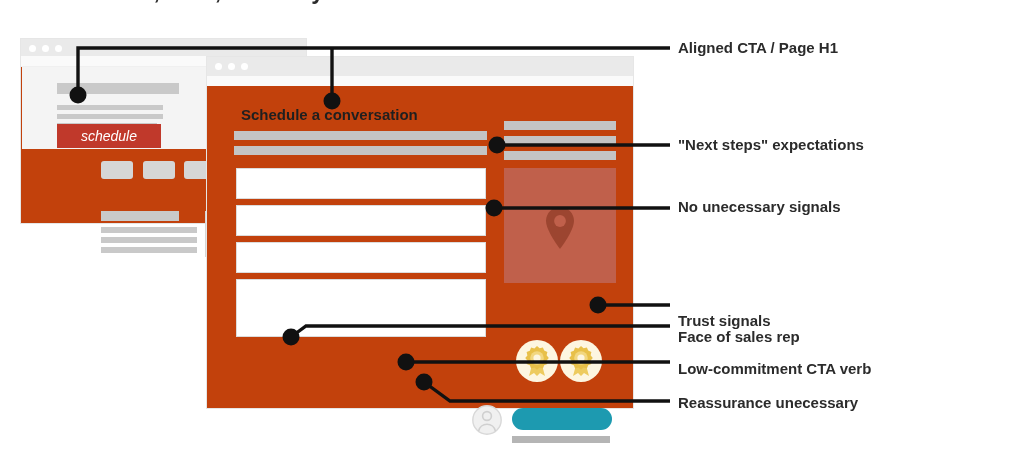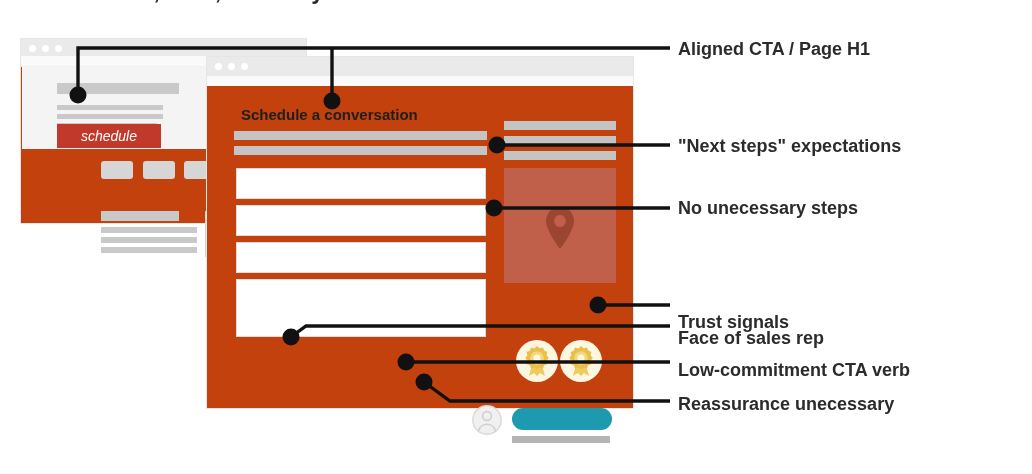--- a/index.html
+++ b/index.html
@@ -92,21 +92,21 @@
   .avatar { position:absolute; left: 265px; top: 348px; width: 30px; height: 30px; }
   .cta-btn {
     position:absolute; left: 305px; top: 351px; width: 100px; height: 22px;
     background:#1d9ab0; border-radius: 11px;
   }
   .micro-bar { position:absolute; left: 305px; top: 379px; width: 98px; height: 7px; background:#b5b5b5; }
 
   
   .callout {
     position:absolute; left: 678px;
-    font-size: 18px; font-weight: bold; color:#2b2b2b;
+    font-size: 15px; font-weight: bold; color:#2b2b2b;
     white-space: nowrap; line-height: 1;
   }
   .co1 { top: 40px; }
   .co2 { top: 137px; }
   .co3 { top: 199px; }
   .co4 { top: 297px; margin-top: 16px; }
   .co5 { top: 329px; }
   .co6 { top: 361px; }
   .co7 { top: 395px; }
 
@@ -228,19 +228,19 @@
       <circle cx="494" cy="208" r="8.5"></circle>
       <circle cx="598" cy="305" r="8.5"></circle>
       <circle cx="291" cy="337" r="8.5"></circle>
       <circle cx="406" cy="362" r="8.5"></circle>
       <circle cx="424" cy="382" r="8.5"></circle>
     </g>
   </svg>
 
   <div class="callout co1">Aligned CTA / Page H1</div>
   <div class="callout co2">"Next steps" expectations</div>
-  <div class="callout co3">No unecessary steps</div>
+  <div class="callout co3">No unecessary signals</div>
   <div class="callout co4">Trust signals</div>
   <div class="callout co6">Low-commitment CTA verb</div>
   <div class="callout co5">Face of sales rep</div>
   <div class="callout co7">Reassurance unecessary</div>
 
 </div>
 
 </body></html>

